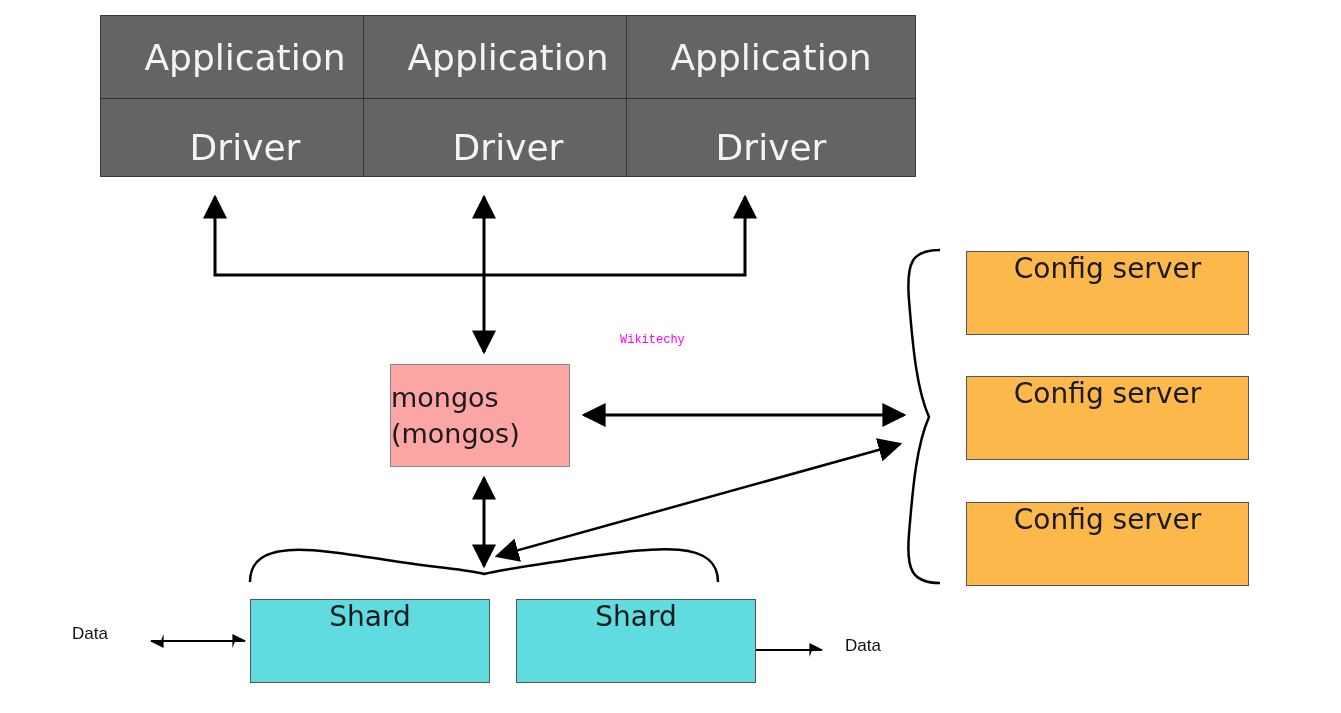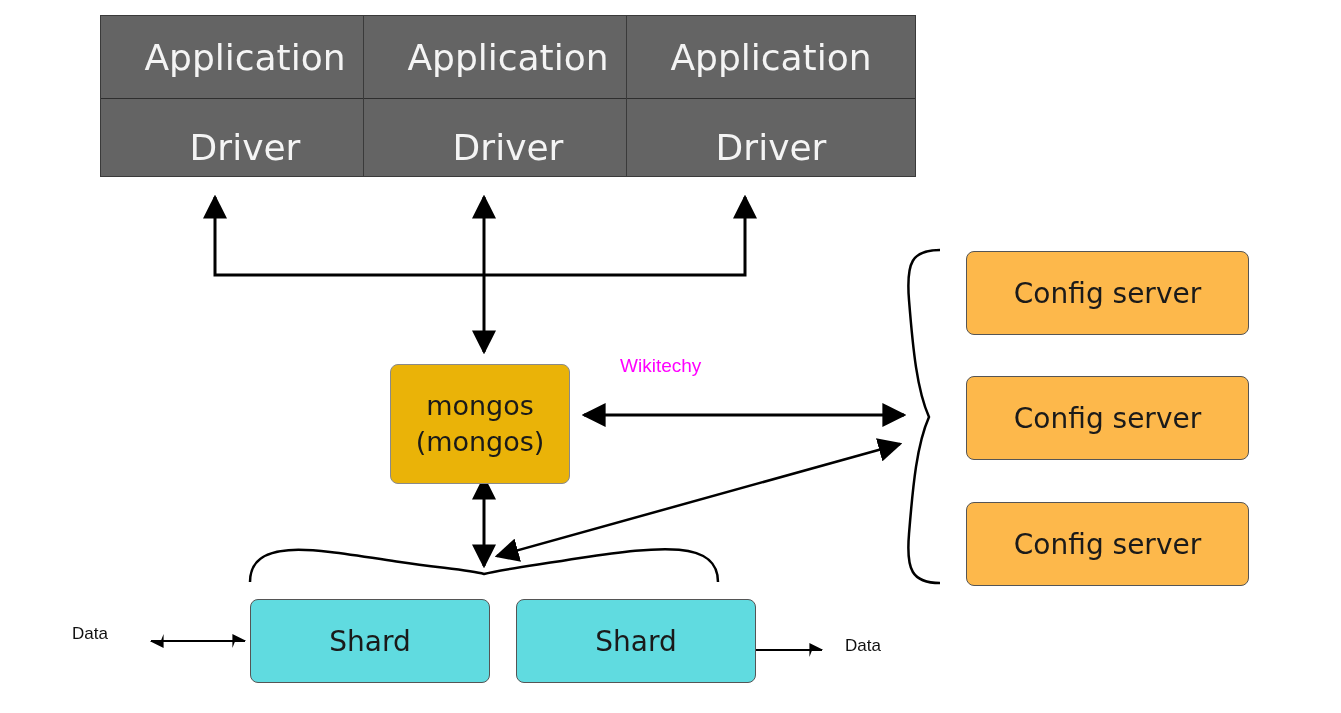--- a/index.html
+++ b/index.html
@@ -1,35 +1,35 @@
 <!DOCTYPE html>
 <html><head>
 <meta charset="utf-8">
 <style>
   html, body { margin: 0; padding: 0; background: #ffffff; }
   body { width: 1341px; height: 713px; position: relative; overflow: hidden;
          font-family: "DejaVu Sans", sans-serif; }
-  .box { position: absolute; box-sizing: border-box; display: flex; align-items: center;
-         justify-content: center; text-align: center; border-radius: 8px; }
+  .box { position: absolute; box-sizing: border-box; display: flex; align-items: flex-start;
+         justify-content: center; text-align: center; }
   .app-stack { position: absolute; width: 290px; height: 162px; top: 15px; background: #646464;
                border: 1.5px solid #3a3a3a; box-sizing: border-box; }
   .app-stack .row { position: absolute; left: 0; right: 0; display: flex; align-items: center;
                     justify-content: center; color: #f4f4f4; font-size: 36px; }
   .app-stack .row.top { top: 0; height: 82px; border-bottom: 1.5px solid #2e2e2e; }
   .app-stack .row.bottom { top: 82px; height: 78px; margin-top: 10px; }
-  .mongos { left: 390px; top: 364px; width: 180px; height: 120px; background: #eab308;
+  .mongos { left: 390px; top: 364px; width: 180px; height: 103px; background: #fca5a5;
             border: 1.5px solid #8a8a8a; color: #1a1a1a; font-size: 27px; line-height: 36px;
             flex-direction: column; }
   .config { left: 966px; width: 283px; height: 84px; background: #fdb84b; border: 1.5px solid #555;
             color: #1a1a1a; font-size: 28px; }
   .shard { top: 599px; width: 240px; height: 84px; background: #60dbe0; border: 1.5px solid #555;
            color: #1a1a1a; font-size: 28px; }
   .data-label { position: absolute; font-family: "Liberation Sans", sans-serif; font-size: 17px; color: #111; }
-  .watermark { position: absolute; left: 620px; top: 333px; font-family: Liberation Sans, sans-serif;
-               font-size: 19px; margin-top: 22px; }
+  .watermark { position: absolute; left: 620px; top: 333px; font-family: Liberation Mono, monospace;
+               font-size: 12px; }
   svg.lines { position: absolute; left: 0; top: 0; }
 </style>
 </head>
 <body>
 
 <div class="app-stack" style="left: 100px; background: rgb(100, 100, 100);">
   <div class="row top">Application</div>
   <div class="row bottom">Driver</div>
 </div>
 <div class="app-stack" style="left: 363px; background: rgb(100, 100, 100);">

